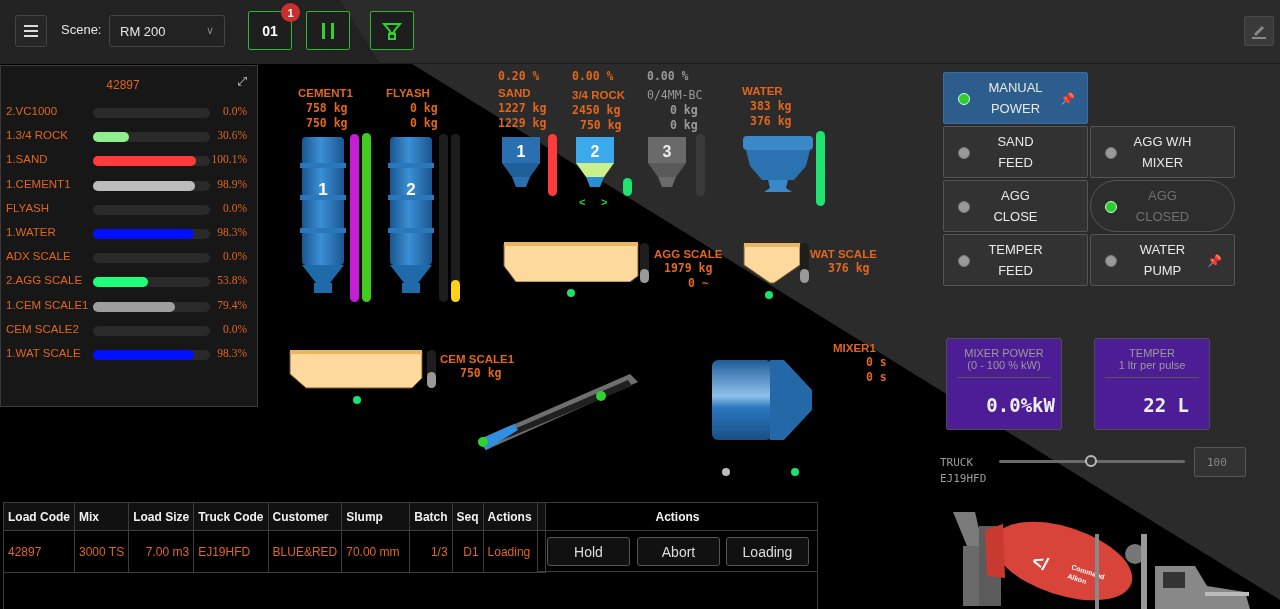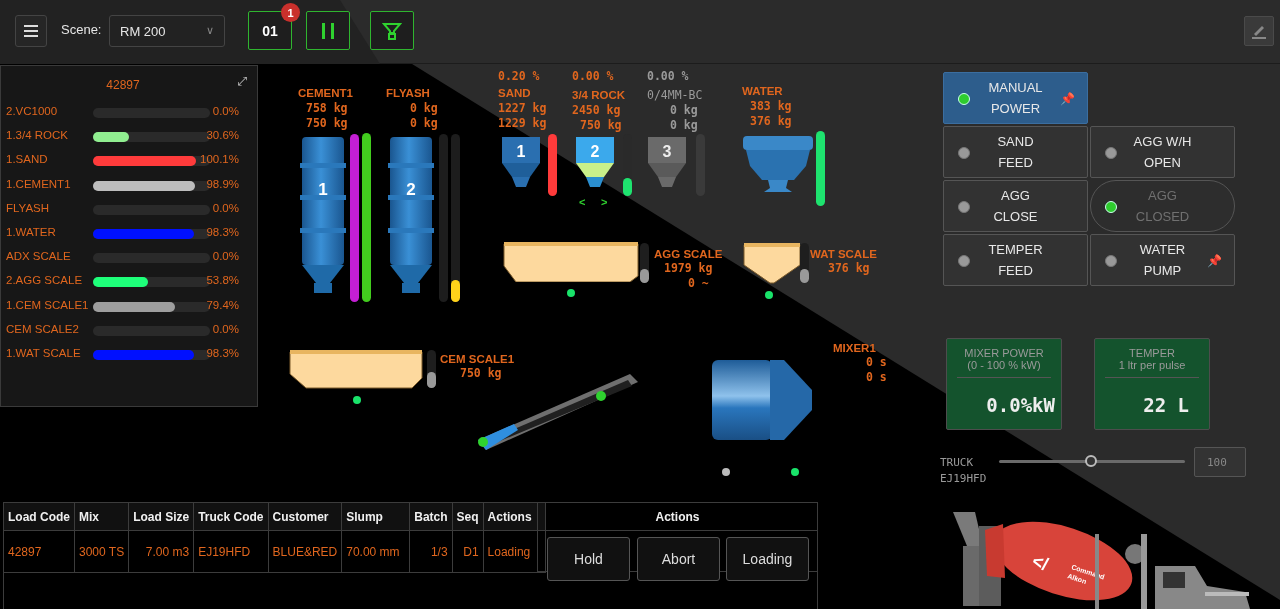--- a/index.html
+++ b/index.html
@@ -21,48 +21,48 @@
   .edit-btn { left: 1244px; top: 16px; width: 30px; height: 30px; border: 1px solid #4a4a4a; background: #3a3a3a; border-radius: 2px; display:flex; align-items:center; justify-content:center; color: #888; font-size: 15px; }
 
   
   .lpanel { left: 0; top: 65px; width: 258px; height: 342px; background: #171717; border: 1px solid #3a3a3a; }
   .lpanel .hdr { position: absolute; left: 0; top: 12px; width: 244px; text-align: center; color: #e0661e; font-size: 12px; }
   .lpanel .expand { position: absolute; right: 10px; top: 8px; color: #ccc; font-size: 12px; }
   .lrow { position: absolute; left: 0; width: 258px; height: 20px; }
   .lrow .nm { position: absolute; left: 5px; top: 3px; color: #e0661e; font-size: 11.5px; white-space: nowrap; }
   .lrow .track { position: absolute; left: 92px; top: 6px; width: 117px; height: 10px; background: #2a2a2a; border-radius: 5px; }
   .lrow .fill { position: absolute; left: 0; top: 0; height: 10px; border-radius: 5px; }
-  .lrow .pct { position: absolute; right: 20px; top: 3px; color: #e0661e; font-size: 11.5px; }
+  .lrow .pct { position: absolute; right: 12px; top: 3px; color: #e0661e; font-size: 11.5px; font-family: Liberation Serif, serif; }
 
   .olbl { color: #e0661e; font-size: 11.5px; font-weight: bold; line-height: 15px; font-family: "DejaVu Sans Mono", monospace; }
   .olbl.sans { font-family: "Liberation Sans", sans-serif; }
   .glbl { color: #9a9a9a; }
   .vbar { width: 9px; border-radius: 5px; }
 
   
   .ctl { width: 145px; height: 52px; background: #323232; border: 1px solid #555; border-radius: 2px; color: #e8e8e8; font-size: 13px; text-align: center; display:flex; align-items:center; justify-content:center; line-height: 21px; }
   .ctl .dot { position: absolute; left: 14px; top: 20px; width: 12px; height: 12px; border-radius: 50%; background: #999; border: 1px solid #777; }
   .ctl .dot.on { background: #2ecc2e; border-color: #cfe; }
   .ctl .pin { position: absolute; right: 12px; top: 16px; color: #fff; font-size: 12px; }
   .ctl.active { background: #2d5d8c; border-color: #3b6ea0; }
   .ctl.pill { border-radius: 26px; background: #2d2d2d; color: #707070; }
 
-  .meter { width: 116px; height: 92px; background: #14532d; border: 1px solid #4d4d4d; border-radius: 2px; text-align:center; }
+  .meter { width: 116px; height: 92px; background: #4c1d95; border: 1px solid #4d4d4d; border-radius: 2px; text-align:center; }
   .meter .t { color: #9a9a9a; font-size: 11px; line-height: 12px; margin-top: 8px; }
   .meter .hr { height: 1px; background: #555; margin: 6px 10px 0; }
   .meter .v { color: #eee; font-size: 19px; font-family: "DejaVu Sans Mono", monospace; font-weight: bold; text-align: right; padding-right: 6px; margin-top: 16px; }
 
   
   .tbl { left: 3px; top: 502px; border-collapse: collapse; font-size: 12px; }
   .tbl th, .tbl td { border: 1px solid #3c3c3c; padding: 0 4px; white-space: nowrap; }
   .tbl th { color: #f0f0f0; height: 28px; text-align: left; background: #111; }
   .tbl td { color: #e0661e; height: 42px; }
   .actions { left: 537px; top: 502px; width: 281px; height: 70px; border: 1px solid #3c3c3c; }
   .actions .h { height: 28px; color: #f0f0f0; font-weight: bold; font-size: 12px; text-align: center; line-height: 28px; border-bottom: 1px solid #3c3c3c; }
-  .abtn { position: absolute; top: 34px; width: 83px; height: 44px; border: 1px solid #555; border-radius: 3px; background: #111; color: #ddd; font-size: 14px; display:flex; align-items:center; justify-content:center; }
+  .abtn { position: absolute; top: 34px; width: 83px; height: 29px; border: 1px solid #555; border-radius: 3px; background: #111; color: #ddd; font-size: 14px; display:flex; align-items:center; justify-content:center; }
   .summary { left: 818px; top: 502px; width: 122px; height: 107px; border: 1px solid #3c3c3c; background: #111; color: #e6e6e6; font-size: 12.5px; padding: 10px 7px; line-height: 21px; }
 
   .gdot { width: 8px; height: 8px; border-radius: 50%; background: #19e36a; }
 </style>
 </head>
 <body>
 
 <div class="stage">
   <div class="dark-tri"></div>
 
@@ -342,21 +342,21 @@
         <span class="dot on"></span>
         <span><span>MANUAL</span><br><span>POWER</span></span>
         <span class="pin">📌</span>
       </div>
       <div class="abs ctl" style="left: 943px; top: 126px;">
         <span class="dot"></span>
         <span><span>SAND</span><br><span>FEED</span></span>
       </div>
       <div class="abs ctl" style="left: 1090px; top: 126px;">
         <span class="dot"></span>
-        <span><span>AGG W/H</span><br><span>OPEN</span></span>
+        <span><span>AGG W/H</span><br><span>MIXER</span></span>
       </div>
       <div class="abs ctl" style="left: 943px; top: 180px;">
         <span class="dot"></span>
         <span><span>AGG</span><br><span>CLOSE</span></span>
       </div>
       <div class="abs ctl pill" style="left: 1090px; top: 180px;">
         <span class="dot on"></span>
         <span><span>AGG</span><br><span>CLOSED</span></span>
       </div>
       <div class="abs ctl" style="left: 943px; top: 234px;">

